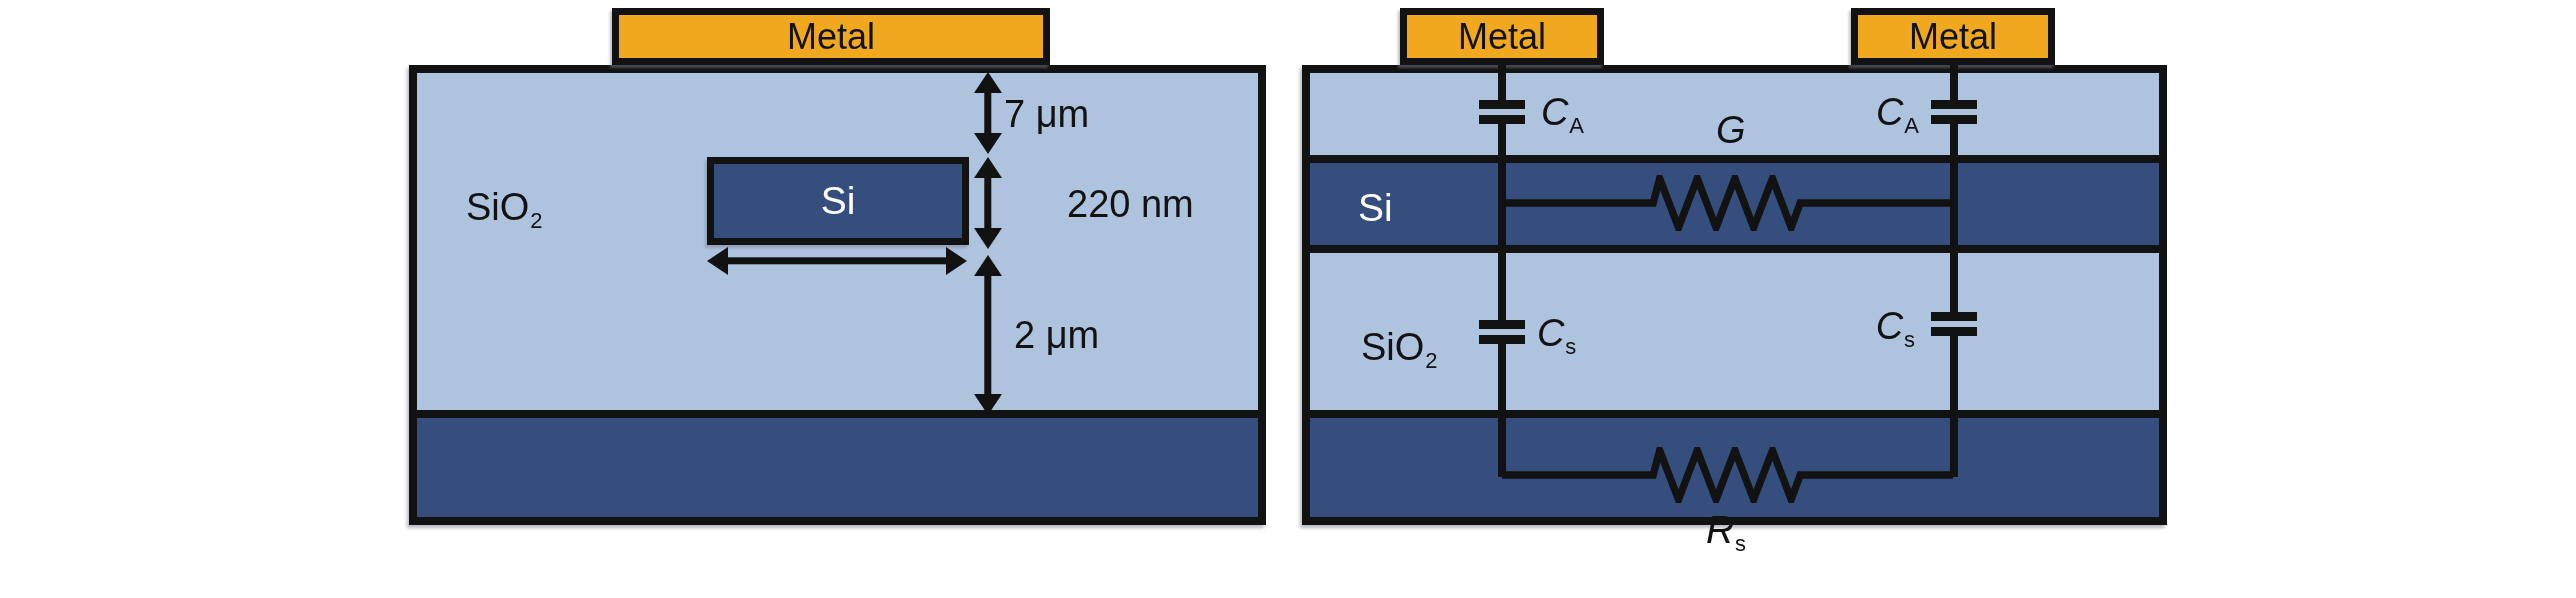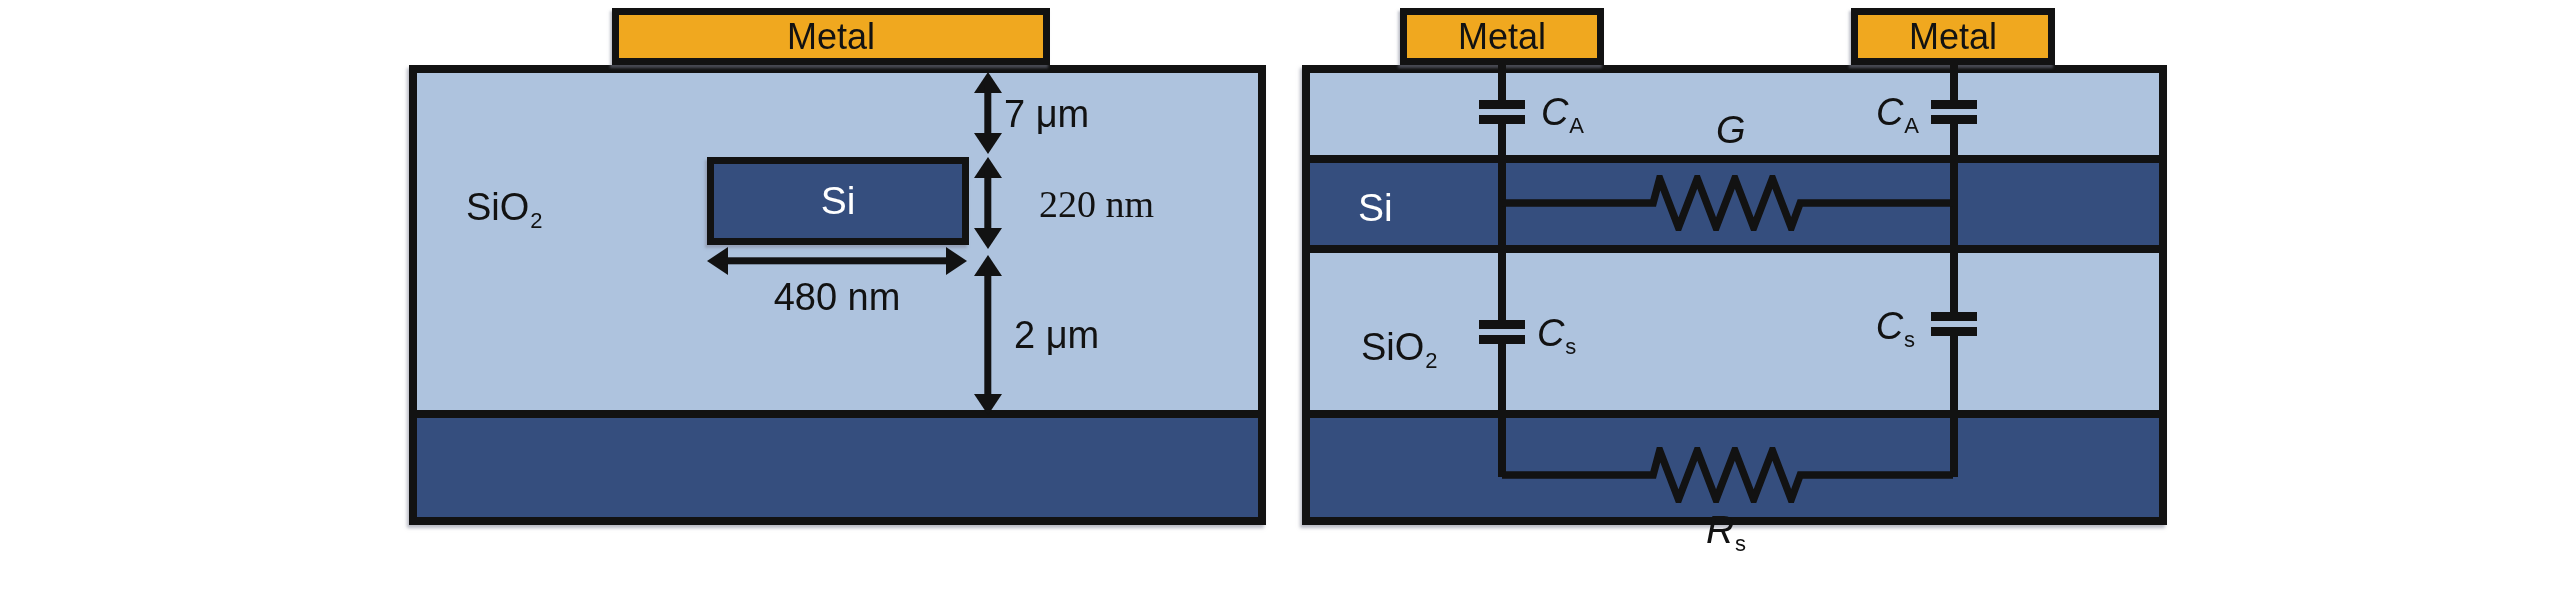--- a/index.html
+++ b/index.html
@@ -96,22 +96,21 @@
       <i class="shaft"></i>
     </div>
   <div class="varrow" style="left:973px;top:255px;height:160px;">
       <i class="shaft"></i>
     </div>
   <div class="harrow" style="left:707px;top:246px;width:260px;">
       <i class="shaft"></i>
     </div>
 
   <span class="lbl" style="left:1004px;top:92px;">7 μm</span>
-  <span class="lbl" style="left:1039px;top:182px;font-family:Liberation Serif, serif;">220 nm</span>
-  <span class="lbl ctr" style="left:747px;top:275px;width:180px;">480 nm</span>
+  <span class="lbl" style="left:1067px;top:182px;">220 nm</span>
   <span class="lbl" style="left:1014px;top:313px;">2 μm</span>
 
   <div class="bigbox rightbox">
     <div class="si-band"></div>
     <div class="substrate"></div>
   </div>
 
   <div class="metalbar m-r1">
     <span class="mlabel">Metal</span>
   </div>

